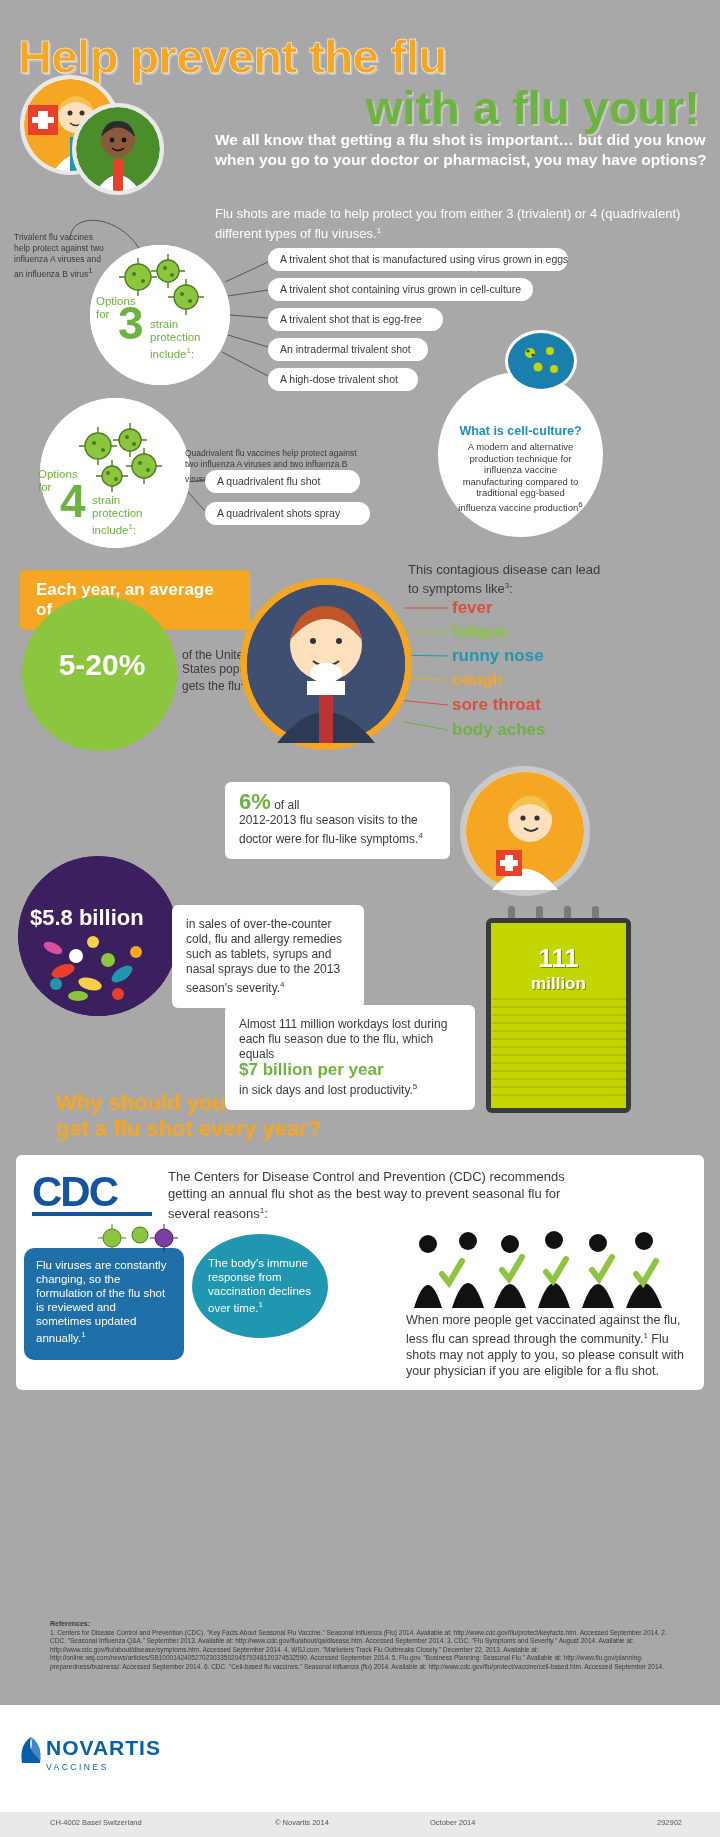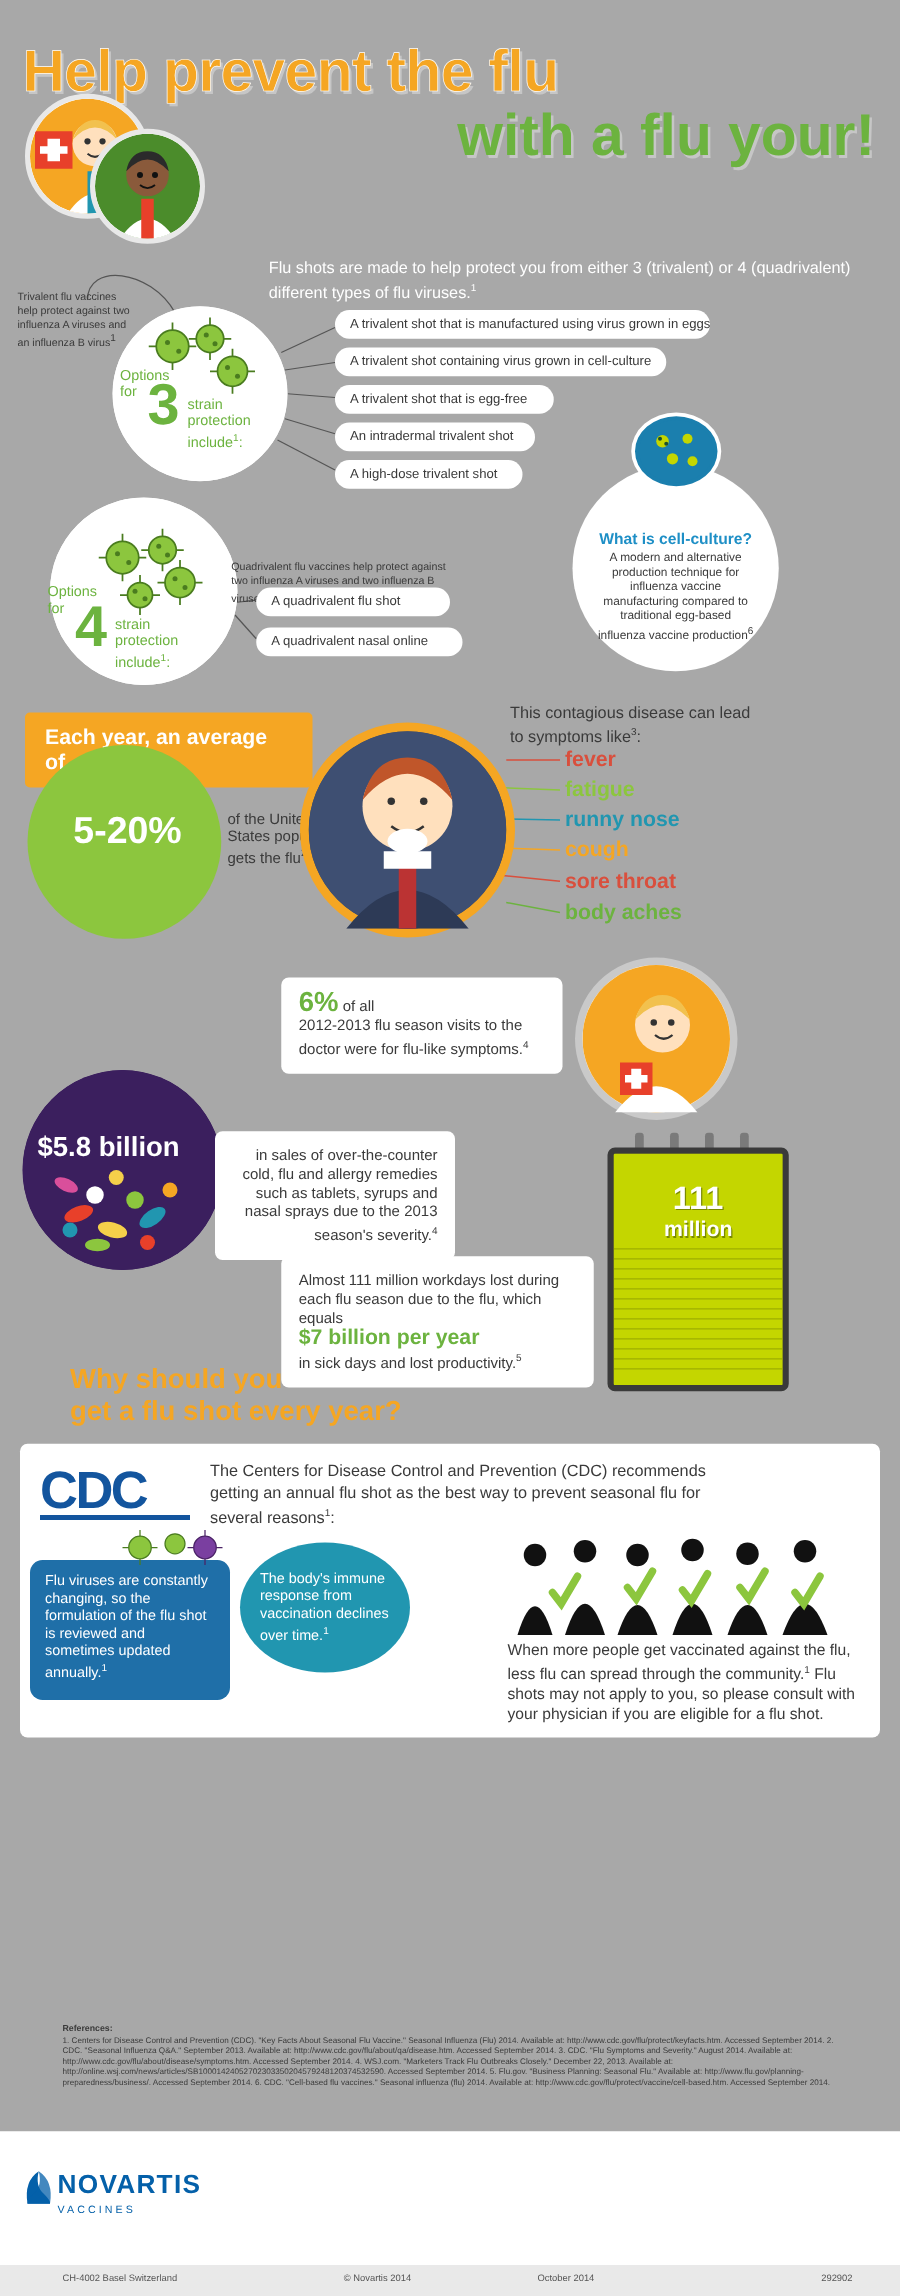--- a/index.html
+++ b/index.html
@@ -94,21 +94,21 @@
     position:absolute; left:60px; top:478px;
     font-size:46px; color:#6cb33f; font-weight:bold; line-height:46px;
   }
   .opt4-strain {
     position:absolute; left:92px; top:494px; width:90px;
     font-size:11.5px; color:#6cb33f; line-height:13px;
   }
 
   
   .cc-circle {
-    position:absolute; left:458px; top:372px; width:165px; height:165px;
+    position:absolute; left:438px; top:372px; width:165px; height:165px;
     border-radius:50%; background:#ffffff; text-align:center;
     padding:52px 18px 0 18px;
   }
   .cc-title { font-size:12.5px; color:#1e8fc6; font-weight:bold; line-height:15px;}
   .cc-body { font-size:9.5px; color:#3a3a3a; line-height:11.5px; margin-top:2px;}
   .cc-virus {
     position:absolute; left:505px; top:330px; width:72px; height:62px;
     border-radius:50%; background:#1b7fae; border:3px solid #fff;
   }
 
@@ -159,21 +159,21 @@
     position:absolute; left:18px; top:856px; width:160px; height:160px;
     border-radius:50%; background:#3b1f5e; overflow:hidden;
   }
   .billion {
     position:absolute; left:30px; top:905px; width:145px;
     font-size:22px; font-weight:bold; color:#ffffff;
   }
   .otccard {
     position:absolute; left:172px; top:905px; width:192px;
     background:#ffffff; border-radius:6px; padding:12px 14px;
-    font-size:12px; line-height:15px;text-align:right;
+    font-size:12px; line-height:15px;
   }
 
   
   .calendar {
     position:absolute; left:486px; top:918px; width:145px; height:195px;
     background:#c4d600; border:5px solid #3a3a3a; border-radius:6px;
   }
   .cal-top {
     position:absolute; left:486px; top:906px; width:145px; height:26px;
   }
@@ -309,20 +309,21 @@
         <path d="M25 30 q17 -19 34 0 q-3 -16 -17 -16 q-14 0 -17 16z" fill="#2b2b2b"></path>
         <path d="M20 84 q22 -32 44 0z" fill="#fff"></path>
         <rect x="37" y="52" width="10" height="32" fill="#e8402a"></rect>
         <circle cx="36" cy="33" r="2.4" fill="#111"></circle>
         <circle cx="48" cy="33" r="2.4" fill="#111"></circle>
         <path d="M36 41 q6 5 12 0" stroke="#111" stroke-width="1.5" fill="none"></path>
       </svg>
     </div>
   </div>
 
+  <div class="subtitle">We all know that getting a flu shot is important… but did you know when you go to your doctor or pharmacist, you may have options?</div>
   <div class="intro"><span>Flu shots are made to help protect you from either 3 (trivalent) or 4 (quadrivalent) different types of flu viruses.</span><span class="sup">1</span></div>
 
   <div class="trivalent-note"><span>Trivalent flu vaccines help protect against two influenza A viruses and an influenza B virus</span><span class="sup">1</span></div>
 
   <div class="opt3-circle">
     <svg width="140" height="140" viewBox="0 0 140 140">
       <circle cx="70" cy="70" r="70" fill="#ffffff"></circle>
       <g fill="#8cc63e" stroke="#4a7c1f" stroke-width="1.4">
         <circle cx="48" cy="32" r="13"></circle>
         <circle cx="78" cy="26" r="11"></circle>
@@ -410,21 +411,21 @@
     <span>Options</span><br>
     <span>for</span>
   </div>
   <div class="big4">4</div>
   <div class="opt4-strain">
     <span>strain</span><br>
     <span>protection</span><br>
     <span>include</span><span class="sup">1</span>:
   </div>
   <div class="pill" style="left:205px; top:470px; width:155px;">A quadrivalent flu shot</div>
-  <div class="pill" style="left:205px; top:502px; width:165px;">A quadrivalent nasal online</div>
+  <div class="pill" style="left:205px; top:502px; width:165px;">A quadrivalent shots spray</div>
 
   <div class="ribbon" style="left:20px; top:570px; width:230px;">Each year, an average of</div>
   <div class="greencircle"></div>
   <div class="pct">5-20%</div>
   <div class="pct-note"><span>of the United States population gets the flu</span><span class="sup">2</span></div>
 
   <div class="sick-outer">
     <svg width="158" height="158" viewBox="0 0 158 158">
       <circle cx="79" cy="79" r="79" fill="#3e4f72"></circle>
       <circle cx="79" cy="60" r="36" fill="#ffe0bd"></circle>

